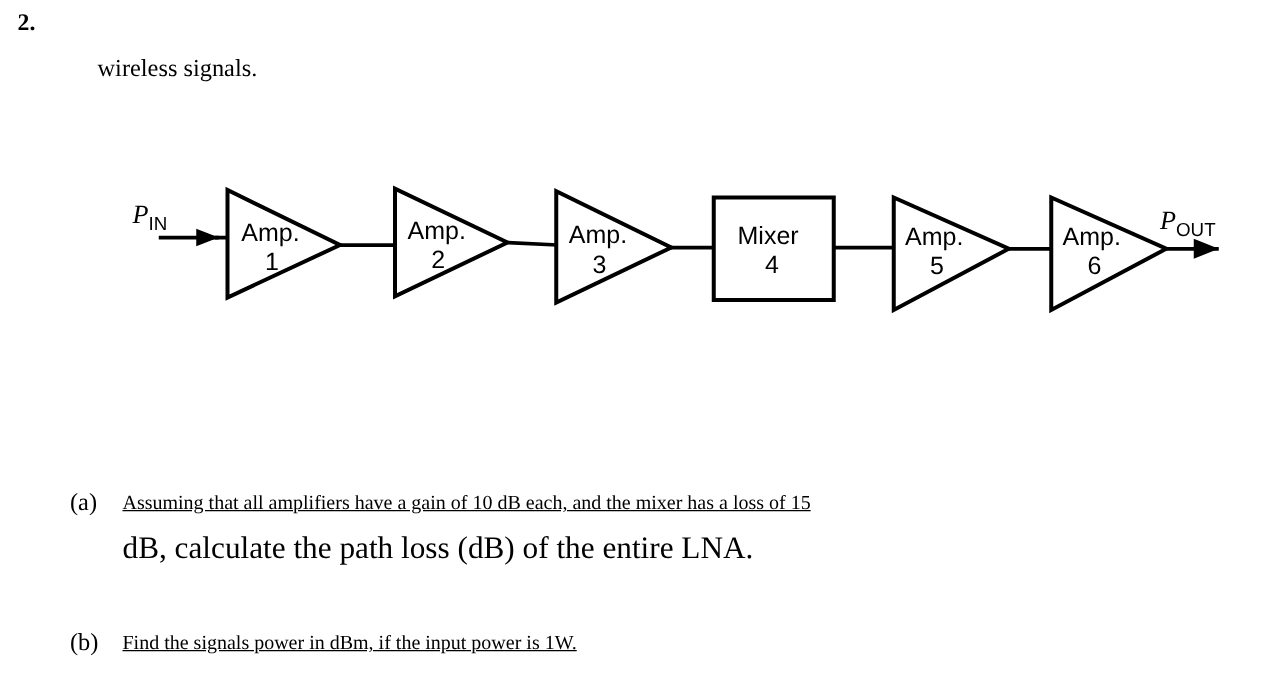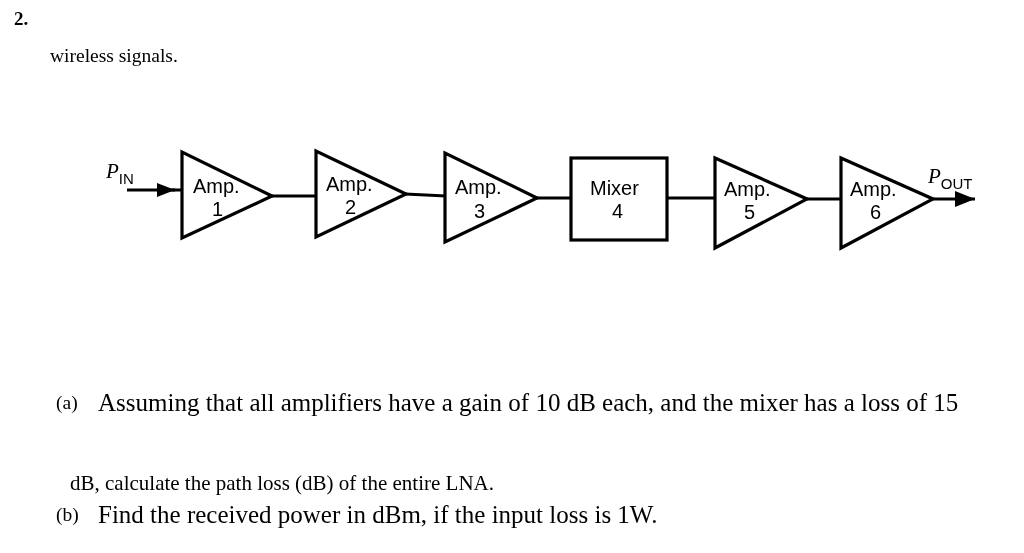--- a/index.html
+++ b/index.html
@@ -42,48 +42,49 @@
     letter-spacing: 0.1px;
   }
   .qtext .u-blue {
     text-decoration: underline;
     text-decoration-color: #3b5fc0;
   }
   .qline2 {
     font-size: 19.5px;
     line-height: 37px;
     padding-left: 50px;
+    margin-left: 28px;
   }
 
   
   .sub {
     position: absolute;
     width: 1000px;
   }
   .sub-row {
     display: flex;
     align-items: flex-start;
   }
   .sub-label {
     font-size: 19.5px;
     line-height: 36px;
     width: 42px;
     flex: none;
     padding-left: 56px;
     box-sizing: content-box;
   }
   .sub-text {
+    font-size: 16px;
+    line-height: 36px;
+    text-decoration: underline;
+  }
+  .sub-cont {
     font-size: 25px;
     line-height: 36px;
-  }
-  .sub-cont {
-    font-size: 21px;
-    line-height: 36px;
-    padding-left: 70px;
-    margin-top: 44px;
+    padding-left: 98px;
   }
 
   
   #diagram {
     position: absolute;
     left: 0;
     top: 130px;
     width: 1024px;
     height: 140px;
   }
@@ -182,15 +183,15 @@
   <div class="sub-row">
     <div class="sub-label">(a)</div>
     <div class="sub-text">Assuming that all amplifiers have a gain of 10 dB each, and the mixer has a loss of 15</div>
   </div>
   <div class="sub-cont">dB, calculate the path loss (dB) of the entire LNA.</div>
 </div>
 
 <div class="sub" style="left:0; top:497px;">
   <div class="sub-row">
     <div class="sub-label">(b)</div>
-    <div class="sub-text">Find the received power in dBm, if the input loss is 1W.</div>
+    <div class="sub-text">Find the signals power in dBm, if the input power is 1W.</div>
   </div>
 </div>
 
 </body></html>

